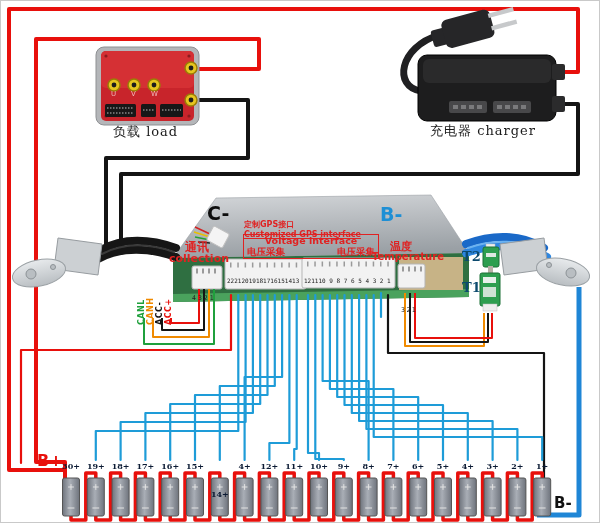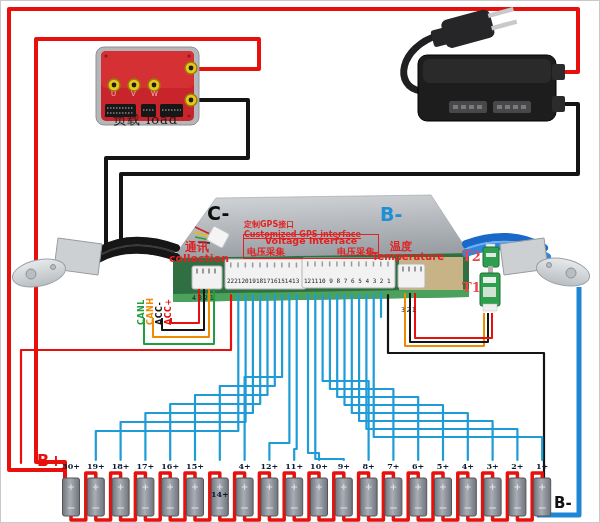--- a/index.html
+++ b/index.html
@@ -14,21 +14,21 @@
   .gps-zh{left:243px;top:220px;font-size:8px;font-weight:bold;}
   .gps-en{left:243px;top:230px;font-size:8px;font-weight:bold;text-decoration:underline;}
   .comm-zh{left:184px;top:240px;font-size:12px;font-weight:bold;}
   .comm-en{left:168px;top:252px;font-size:11px;font-weight:bold;}
   .volt-box{left:242px;top:233px;width:128px;border:1.5px solid #e02222;padding:1px 3px 2px 3px;
             font-size:9.5px;font-weight:bold;color:#e02222;background:rgba(255,255,255,0.0);}
   .volt-title{text-align:center;}
   .volt-row{display:flex;justify-content:space-between;margin-top:1px;}
   .temp-zh{left:389px;top:240px;font-size:11px;font-weight:bold;}
   .temp-en{left:371px;top:251px;font-size:10px;font-weight:bold;}
-  .t-lbl{font-size:13px;font-weight:bold;color:#ef4444;font-family:"DejaVu Serif","Liberation Serif",serif;}
+  .t-lbl{font-size:13px;font-weight:bold;color:#0c4a6e;font-family:"DejaVu Serif","Liberation Serif",serif;}
   .pins{font-family:"DejaVu Sans Mono","Liberation Mono",monospace;color:#222;font-weight:normal;}
   .pins-4{left:191px;top:294px;font-size:6.5px;letter-spacing:2px;}
   .pins-l{left:226px;top:277px;font-size:6px;}
   .pins-r{left:303px;top:277px;font-size:6px;}
   .pins-3{left:400px;top:306px;font-size:6.5px;letter-spacing:1.5px;}
   .vwire{position:absolute;top:286px;height:38px;writing-mode:vertical-rl;transform:rotate(180deg);
          font-size:8px;font-weight:bold;letter-spacing:0.5px;}
   .w-accp{color:#e8100c;left:164px;}
   .w-accm{color:#141414;left:155px;}
   .w-canh{color:#f08a00;left:146px;}
@@ -290,24 +290,25 @@
         <path d="M488.6 507 H494.6" stroke="#e2e2e2" stroke-width="1" fill="none" stroke-linejoin="round" stroke-linecap="round"></path>
         <rect x="507.9000000000001" y="477" width="17" height="38" rx="2" fill="url(#gCell)" stroke="#555"></rect>
         <path d="M513.9000000000001 486 H518.9000000000001 M516.4000000000001 483.5 V488.5" stroke="#e2e2e2" stroke-width="1" fill="none" stroke-linejoin="round" stroke-linecap="round"></path>
         <path d="M513.4000000000001 507 H519.4000000000001" stroke="#e2e2e2" stroke-width="1" fill="none" stroke-linejoin="round" stroke-linecap="round"></path>
         <rect x="532.7" y="477" width="17" height="38" rx="2" fill="url(#gCell)" stroke="#555"></rect>
         <path d="M538.7 486 H543.7 M541.2 483.5 V488.5" stroke="#e2e2e2" stroke-width="1" fill="none" stroke-linejoin="round" stroke-linecap="round"></path>
         <path d="M538.2 507 H544.2" stroke="#e2e2e2" stroke-width="1" fill="none" stroke-linejoin="round" stroke-linecap="round"></path>
       </g>
 </svg>
 
-<div class="lbl zh-serif" style="left:112px;top:112px;">负载 load</div>
+<div class="lbl zh-serif" style="left:112px;top:124px;">负载 load</div>
 <div class="lbl term-letter" style="left:110px;top:90px;">U</div>
 <div class="lbl term-letter" style="left:130px;top:90px;">V</div>
 <div class="lbl term-letter" style="left:150px;top:90px;">W</div>
+<div class="lbl zh-serif" style="left:429px;top:123px;">充电器 charger</div>
 
 <div class="lbl c-minus">C-</div>
 <div class="lbl b-minus-board">B-</div>
 <div class="lbl red gps-zh">定制GPS接口</div>
 <div class="lbl red gps-en">Customized GPS interface</div>
 <div class="lbl red comm-zh">通讯</div>
 <div class="lbl red comm-en">collection</div>
 
 <div class="lbl volt-box">
   <div class="volt-title">Voltage interface</div>

